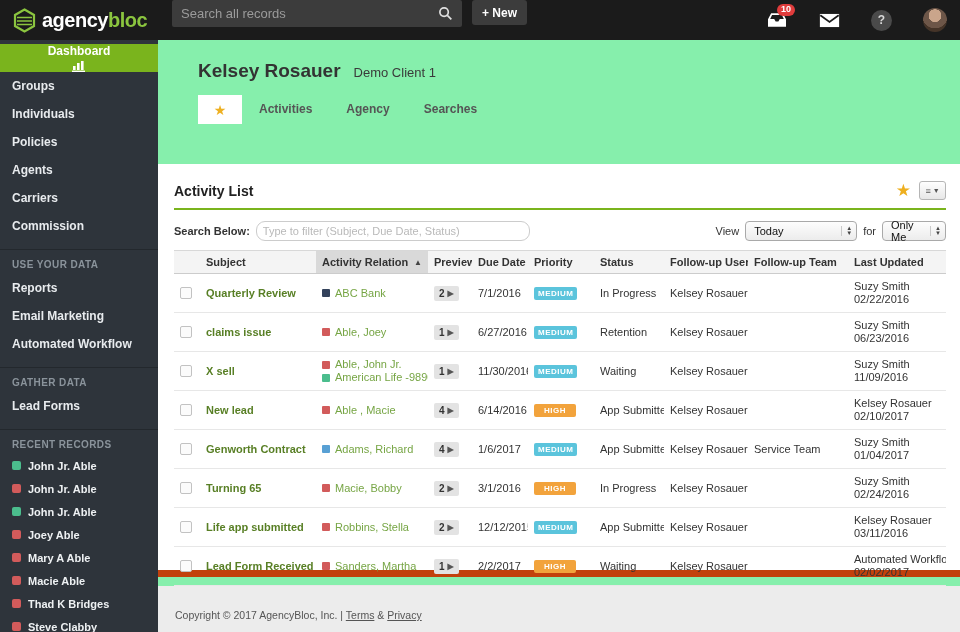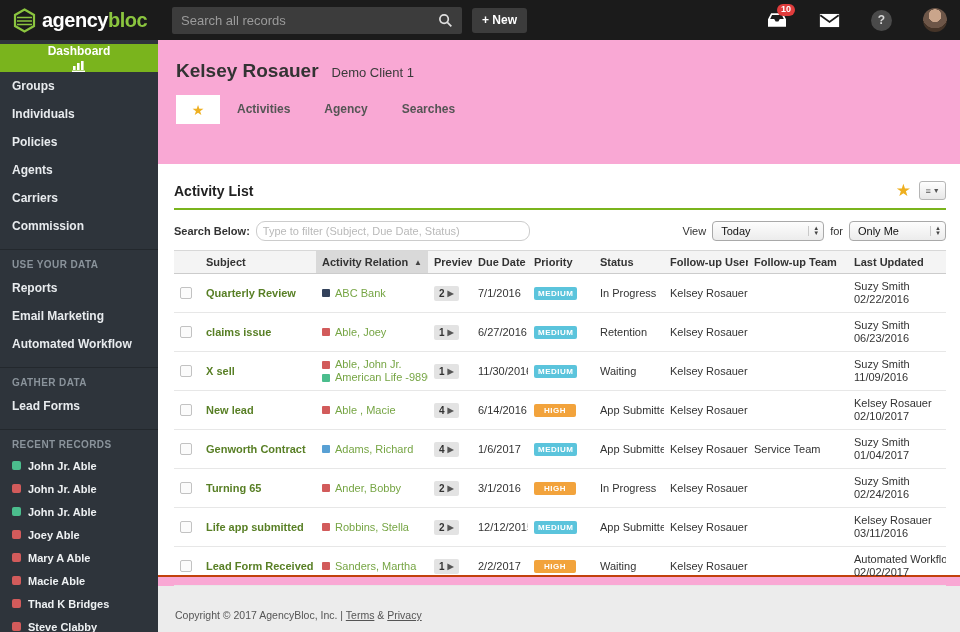--- a/index.html
+++ b/index.html
@@ -4,21 +4,21 @@
 <style>
   * { box-sizing: border-box; margin: 0; padding: 0; }
   html,body { width:960px; height:632px; }
   body {
     font-family: "Liberation Sans", sans-serif;
     position: relative; overflow: hidden; background:#f0f0f0;
   }
 
   
   .topbar { position:absolute; top:0; left:0; right:0; height:40px; background:#1b1b1b;
-            display:flex; align-items:center; z-index:10; }
+            display:flex; z-index:10; }
   .logo { width:158px; display:flex; align-items:center; gap:6px; padding-left:13px; flex:none; cursor:pointer;}
   .logo-text { font-size:20px; font-weight:bold; letter-spacing:-0.5px; line-height:1; }
   .logo-text .w { color:#fff; } .logo-text .g { color:#8bc53f; }
   .searchbox { margin-left:14px; width:290px; height:27px; background:#3c3c3c; border-radius:2px;
                display:flex; align-items:center; padding:0 9px; }
   .searchbox input { flex:1; background:transparent; border:none; outline:none; color:#ccc;
                      font-size:13px; font-family:inherit; }
   .searchbox input::placeholder { color:#9b9b9b; }
   .new-btn { margin-left:10px; height:25px; background:#3c3c3c; border:none; border-radius:3px;
              color:#fff; font-weight:bold; font-size:12px; padding:0 10px; font-family:inherit; cursor:pointer; }
@@ -37,33 +37,33 @@
   .nav-item { height:28px; display:flex; align-items:center; justify-content:space-between;
               padding:0 12px; color:#e8ebee; font-size:12px; font-weight:bold; cursor:pointer; }
   .nav-item.active { background:#7ab41d; color:#fff;flex-direction:column; }
   .side-section { border-top:1px solid #23282d; margin-top:9px; padding-top:9px; }
   .sec-title { padding:0 12px 4px; font-size:10px; font-weight:bold; color:#8a939b; letter-spacing:.4px; }
   .recent-item { height:23px; display:flex; align-items:center; gap:7px; padding:0 12px;
                  color:#eef1f3; font-size:11px; font-weight:bold; cursor:pointer; }
   .recent-item .sq { width:9px; height:9px; border-radius:2px; flex:none; }
 
   
-  .main { position:absolute; left:158px; top:40px; right:0; bottom:0; background:#f9a8d4; }
+  .main { position:absolute; left:158px; top:40px; right:0; bottom:0; background:#86efac;padding-left:22px; }
   .page-head { padding:20px 16px 0 18px; }
   .title-row { display:flex; align-items:baseline; gap:13px; }
   .page-title { font-size:19px; font-weight:bold; color:#333; }
   .page-subtitle { font-size:13px; color:#3a3a3a; }
   .tabs { display:flex; margin-top:13px; height:29px; }
   .tab-star { width:44px; background:#fff; display:flex; align-items:center; justify-content:center;
               cursor:pointer; }
   .tab-star .star { color:#eeb022; font-size:14px; }
   .tab { line-height:29px; padding:0 17px; font-size:12px; font-weight:bold; color:#555; cursor:pointer; }
 
   .card { position:absolute; left:0; right:0; top:124px; bottom:55px; background:#fff;
-          border-bottom:2px solid #c2410c; padding:0 14px 0 16px; }
+          border-bottom:7px solid #c2410c; padding:0 14px 0 16px; }
   .panel-head { display:flex; align-items:center; margin-top:16px; }
   .panel-title { font-size:14px; font-weight:bold; color:#222; }
   .panel-head .spacer { flex:1; }
   .panel-star { color:#eeaf1f; font-size:17px; margin-right:8px; cursor:pointer; }
   .menu-btn { width:27px; height:19px; border:1px solid #b5b5b5; border-radius:3px;
               background:linear-gradient(#fefefe,#e7e7e7); display:flex; align-items:center;
               justify-content:center; gap:2px; color:#555; font-size:9px; cursor:pointer; }
   .menu-btn .caret { font-size:7px; }
   .green-rule { height:2px; background:#7ab41d; margin-top:7px; }
 
@@ -71,21 +71,21 @@
   .filter-label { font-weight:bold; margin-right:6px; }
   .filter-input { width:274px; height:20px; border:1px solid #ccc; border-radius:9px; padding:0 6px;
                   font-size:11px; font-family:inherit; color:#333; outline:none; }
   .filter-input::placeholder { color:#b9b9b9; }
   .filter-row .spacer { flex:1; }
   .sel-label { color:#333; }
   .select { display:flex; align-items:center; height:20px; border:1px solid #a9a9a9; border-radius:4px;
             background:linear-gradient(#fdfdfd,#ececec); padding:0 4px 0 8px; margin:0 6px;
             font-size:11px; color:#111; cursor:pointer; }
   .select .val { flex:1; }
-  .select.view { width:112px; } .select.for { width:97px; margin-right:0; }
+  .select.view { width:112px; } .select.for { width:64px; margin-right:0; }
   .updown { display:flex; flex-direction:column; line-height:5px; font-size:6px; color:#444;
             margin-left:6px; border-left:1px solid #c9c9c9; padding-left:4px; }
 
   table { width:100%; border-collapse:collapse; table-layout:fixed; margin-top:9px;
           font-size:11px; color:#333; }
   thead th { background:#f4f4f4; border-top:1px solid #d8d8d8; border-bottom:1px solid #cccccc;
              text-align:left; font-weight:bold; padding:5px 6px; white-space:nowrap; overflow:hidden; }
   thead th.sorted { background:#d9d9d9; }
   .sort-arrow { float:right; font-size:8px; color:#444; margin-top:2px; }
   tbody td { border-bottom:1px solid #e7e7e7; padding:6px 6px; vertical-align:middle;
@@ -481,21 +481,21 @@
             </td>
   </tr>
           <tr>
     <td>
               <input type="checkbox" class="cb" style="">
             </td>
     <td><span class="subject">Turning 65</span></td>
     <td class="relations">
               <div class="rel-line">
     <span class="sq" style="background: rgb(210, 91, 91);"></span>
-    <span class="rel-name">Ander, Bobby</span>
+    <span class="rel-name">Macie, Bobby</span>
   </div>
             </td>
     <td><span class="preview-badge">
       <span class="preview-count">2</span>
                 <span class="arr">▶</span>
               </span></td>
     <td><span class="due">3/1/2016</span></td>
     <td><span class="priority-badge" style="background: rgb(242, 163, 60);">HIGH</span></td>
     <td><span class="status">In Progress</span></td>
     <td><span class="fu-user">Kelsey Rosauer</span></td>

